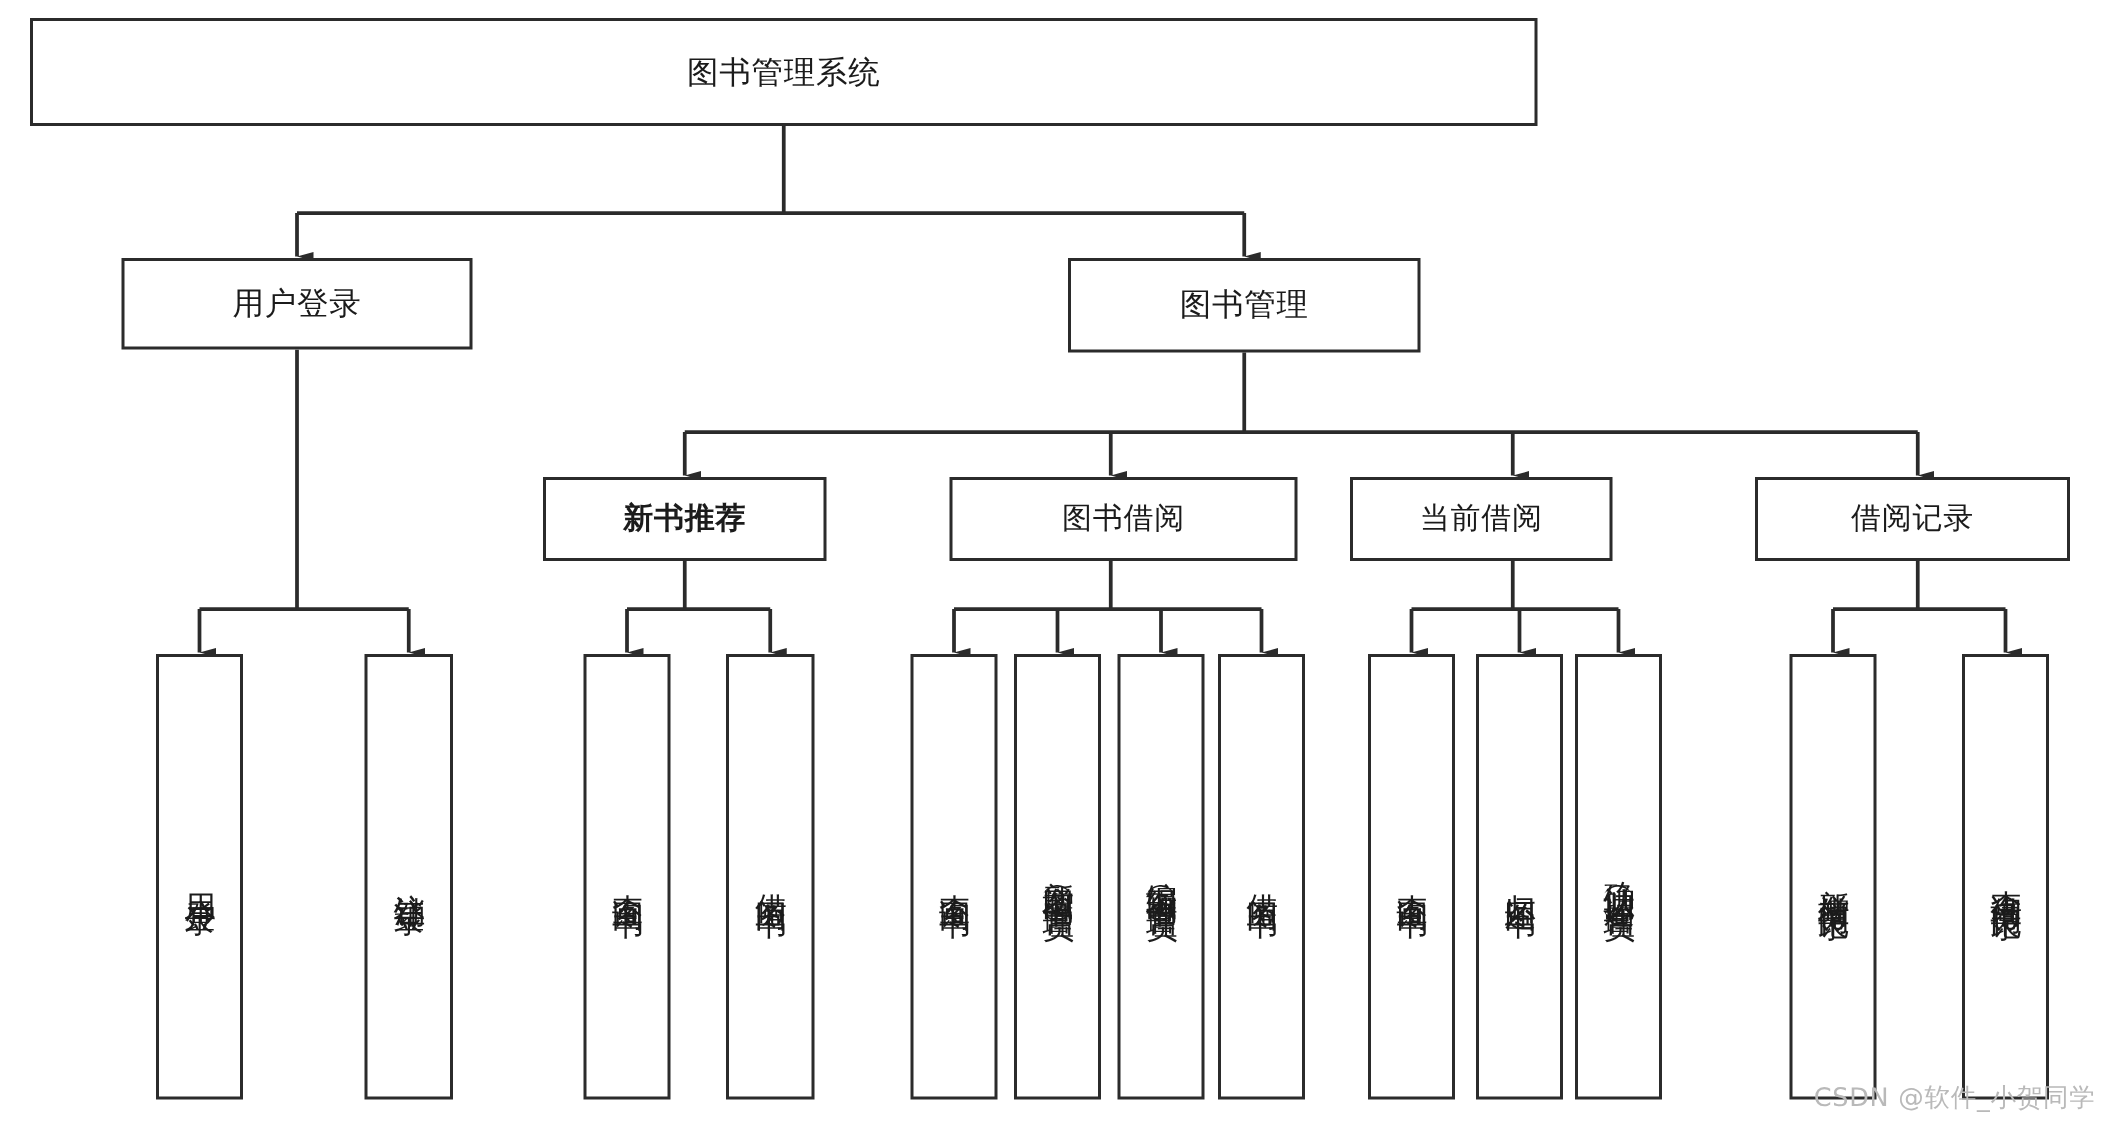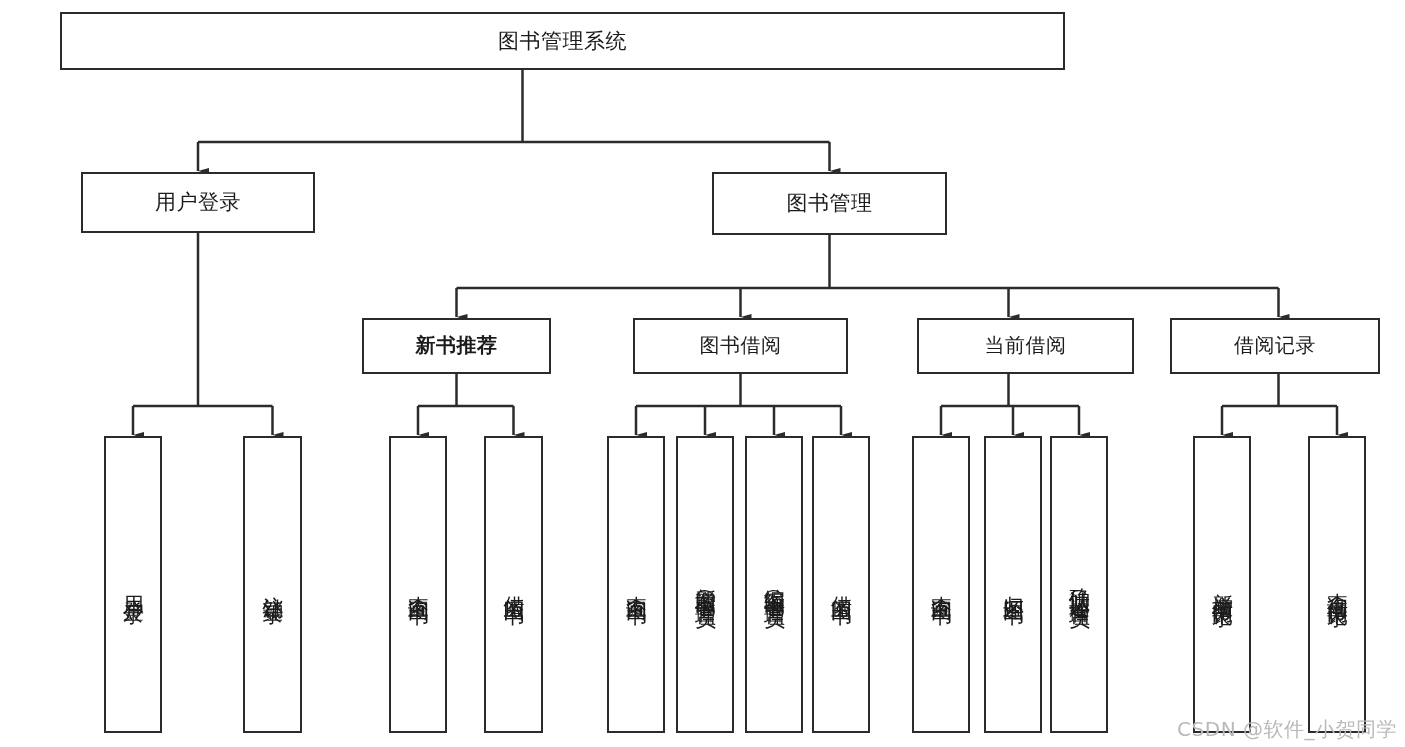--- a/index.html
+++ b/index.html
@@ -62,21 +62,21 @@
     text-orientation: upright;
     font-size: 21px;
     line-height: 1.1;
     letter-spacing: 3px;
     white-space: nowrap;
   }
   #watermark {
     position: absolute;
     right: 8px;
     bottom: 4px;
-    font-size: 20px;
+    font-size: 17px;
     color: #b9b9b9;
     letter-spacing: 0.5px;
     white-space: nowrap;
     user-select: none;
   }
 </style>
 </head>
 <body>
 
 <div id="diagram-root">
@@ -118,36 +118,36 @@
         <path d="M 1013 406 L 1013 435" marker-end="url(#arrowhead)"></path>
         <path d="M 1079 406 L 1079 435" marker-end="url(#arrowhead)"></path>
         <path d="M 1278.5 374 L 1278.5 406"></path>
         <path d="M 1222 406 L 1337 406"></path>
         <path d="M 1222 406 L 1222 435" marker-end="url(#arrowhead)"></path>
         <path d="M 1337 406 L 1337 435" marker-end="url(#arrowhead)"></path>
       </g>
   </svg>
 
   <div id="nodes-layer">
-      <div class="node level1 horizontal" style="left: 20px; top: 12px; width: 1005px; height: 58px; margin-left: 40px;">
+      <div class="node level1 horizontal" style="left: 20px; top: 12px; width: 1005px; height: 72px;">
         <span class="node-label">图书管理系统</span>
       </div>
       <div class="node level2 horizontal" style="left: 81px; top: 172px; width: 234px; height: 61px;">
         <span class="node-label">用户登录</span>
       </div>
       <div class="node level2 horizontal" style="left: 712px; top: 172px; width: 235px; height: 63px;">
         <span class="node-label">图书管理</span>
       </div>
       <div class="node level3 horizontal" style="left: 362px; top: 318px; width: 189px; height: 56px; font-weight: bold;">
         <span class="node-label">新书推荐</span>
       </div>
-      <div class="node level3 horizontal" style="left: 633px; top: 318px; width: 215px; height: 56px;">
+      <div class="node level3 horizontal" style="left: 633px; top: 318px; width: 232px; height: 56px;">
         <span class="node-label">图书借阅</span>
       </div>
-      <div class="node level3 horizontal" style="left: 900px; top: 318px; width: 217px; height: 56px; margin-left: 17px;">
+      <div class="node level3 horizontal" style="left: 900px; top: 318px; width: 175px; height: 56px;">
         <span class="node-label">当前借阅</span>
       </div>
       <div class="node level3 horizontal" style="left: 1170px; top: 318px; width: 210px; height: 56px;">
         <span class="node-label">借阅记录</span>
       </div>
       <div class="node leaf vertical" style="left: 104px; top: 436px; width: 58px; height: 297px;">
         <span class="node-label">用户登录</span>
       </div>
       <div class="node leaf vertical" style="left: 243px; top: 436px; width: 59px; height: 297px;">
         <span class="node-label">注销登录</span>

